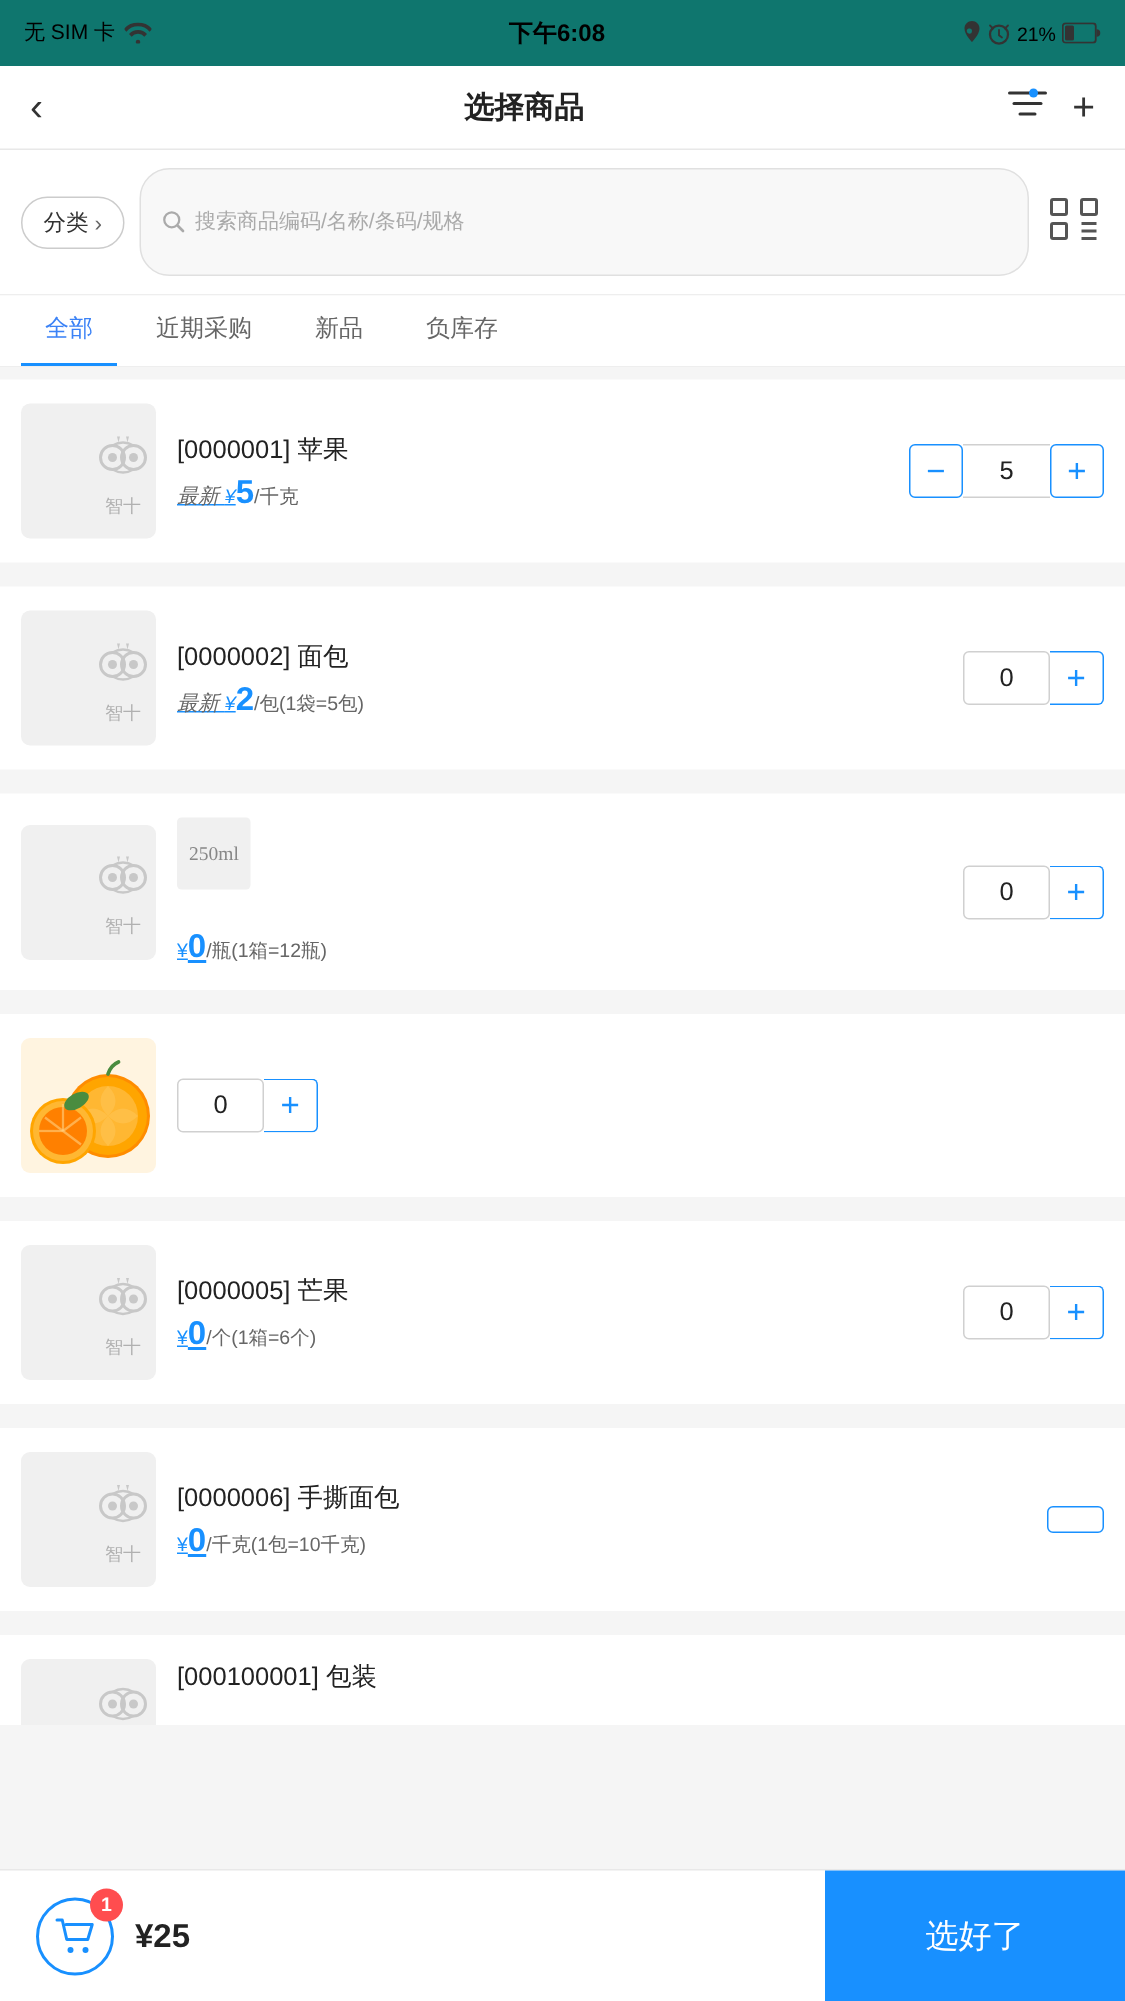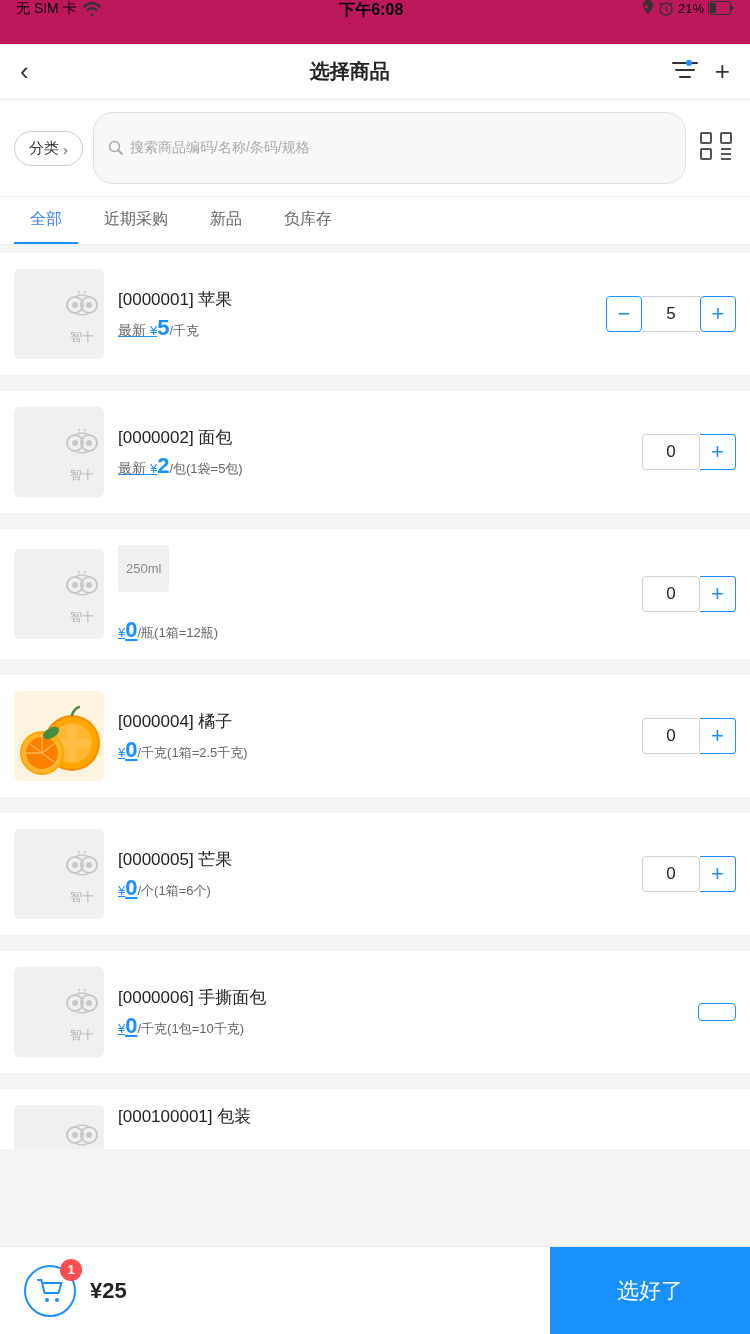--- a/index.html
+++ b/index.html
@@ -1,24 +1,24 @@
 <!DOCTYPE html>
 <html><head>
   <meta charset="utf-8">
   <meta name="viewport" content="width=750px">
   <style>
     * { box-sizing: border-box; margin: 0; padding: 0; }
     body { font-family: -apple-system, "PingFang SC", "Helvetica Neue", Arial, sans-serif; background: #f5f5f5; width: 750px; min-height: 1334px; overflow-x: hidden; }
 
     
     .status-bar {
-      background: #be185d;
+      background: #0f766e;
       height: 44px;
       display: flex;
-      align-items: flex-start;
+      align-items: center;
       justify-content: space-between;
       padding: 0 16px;
       font-size: 15px;
       font-weight: 500;
     }
     .status-left { display: flex; align-items: center; gap: 6px; font-size: 14px; }
     .status-center { font-size: 16px; font-weight: 600; }
     .status-right { display: flex; align-items: center; gap: 4px; font-size: 13px; }
 
     
@@ -111,24 +111,24 @@
       align-items: center;
       justify-content: flex-end;
       overflow: hidden;
     }
     .owl-logo { display: flex; flex-direction: column; align-items: center; justify-content: center; gap: 2px; }
     .owl-logo svg { width: 44px; height: 44px; }
     .owl-text { font-size: 12px; color: #b0b0b0; }
 
     .product-info { flex: 1; min-width: 0; }
     .product-name { font-size: 17px; color: #222; font-weight: 500; margin-bottom: 4px; }
-    .product-spec { font-size: 13px; color: #888; margin-bottom: 21px; background: #f0f0f0; display: inline-block; padding: 16px 8px; border-radius: 3px; }
+    .product-spec { font-size: 13px; color: #888; margin-bottom: 21px; background: #f0f0f0; display: inline-block; padding: 16px 8px; border-radius: 3px; font-family: Liberation Serif, serif; }
     .product-price { font-size: 14px; color: #666; margin-bottom: 0; }
     .price-prefix { color: #666; }
-    .price-underline { text-decoration: underline; text-decoration-color: #1890ff; }
+    .price-underline { text-decoration: underline; text-decoration-color: #1890ff; font-style: italic; }
 
     .quantity-control { display: flex; align-items: center; gap: 0; flex-shrink: 0; }
     .qty-btn {
       width: 36px;
       height: 36px;
       border: 1.5px solid #1890ff;
       border-radius: 4px;
       background: #fff;
       color: #1890ff;
       font-size: 22px;
@@ -423,26 +423,20 @@
 
         <path d="M28 62 L28 44" stroke="#FFD080" stroke-width="1.5" opacity="0.6"></path>
         <path d="M28 62 L12 62" stroke="#FFD080" stroke-width="1.5" opacity="0.6"></path>
         <path d="M28 62 L40 53" stroke="#FFD080" stroke-width="1.5" opacity="0.6"></path>
         <path d="M28 62 L40 71" stroke="#FFD080" stroke-width="1.5" opacity="0.6"></path>
         <path d="M28 62 L16 53" stroke="#FFD080" stroke-width="1.5" opacity="0.6"></path>
 
         <ellipse cx="37" cy="42" rx="9" ry="5" fill="#4a8c3f" transform="rotate(-30,37,42)"></ellipse>
       </svg>
     </div>
-    <div class="product-info">
-      <div class="product-name">[0000004] 橘子</div>
-      <div class="product-price">
-        <span style="color:#1890ff;font-size:13px;text-decoration:underline;text-decoration-color:#1890ff;">¥</span><span style="color:#1890ff;font-size:22px;font-weight:600;text-decoration:underline;text-decoration-color:#1890ff;">0</span><span style="color:#666;font-size:13px;">/千克(1箱=2.5千克)</span>
-      </div>
-    </div>
     <div class="quantity-control">
       <input class="qty-input" value="0" type="text" style="border: 1.5px solid rgb(208, 208, 208); border-radius: 4px;">
       <button class="qty-btn" style="border-left:none;border-radius:0 4px 4px 0;">+</button>
     </div>
   </div>
 
   <div class="separator"></div>
 
   <div class="product-item">
     <div class="product-image">

